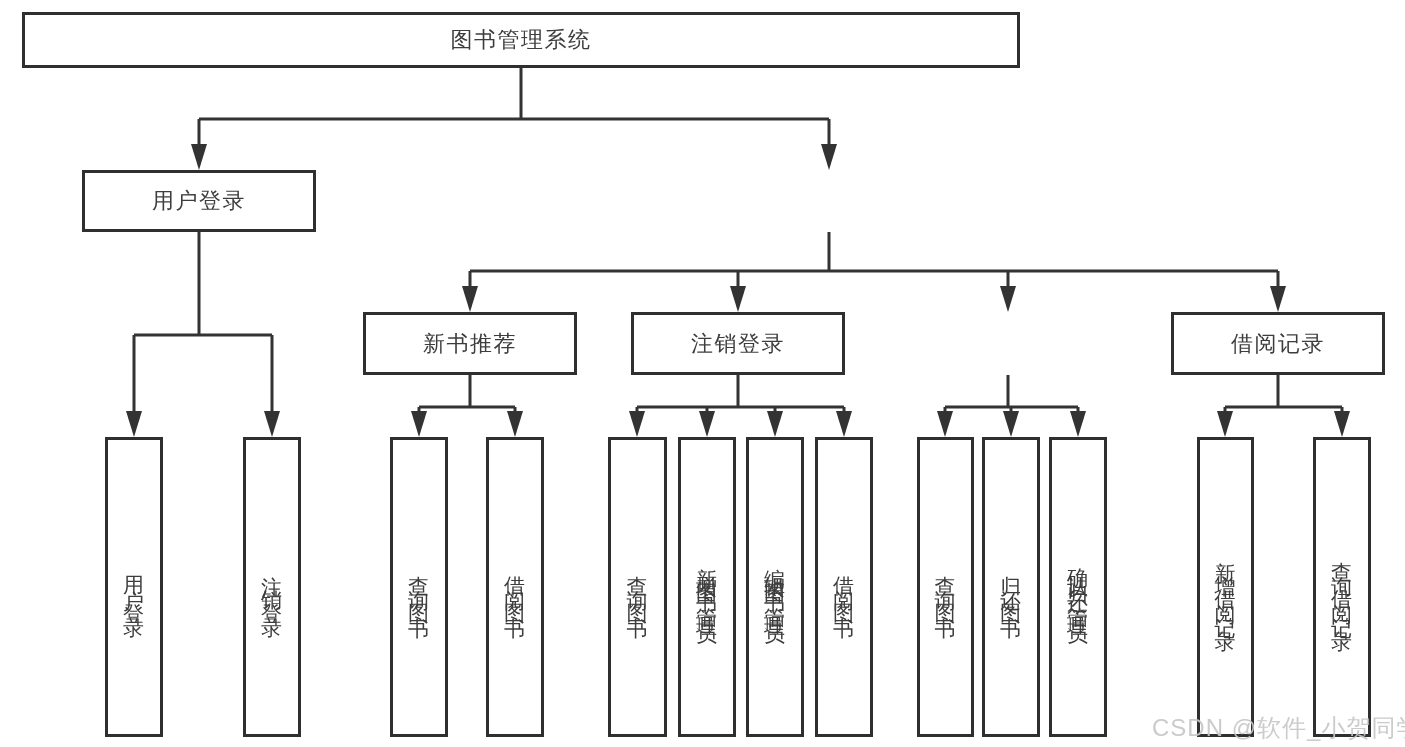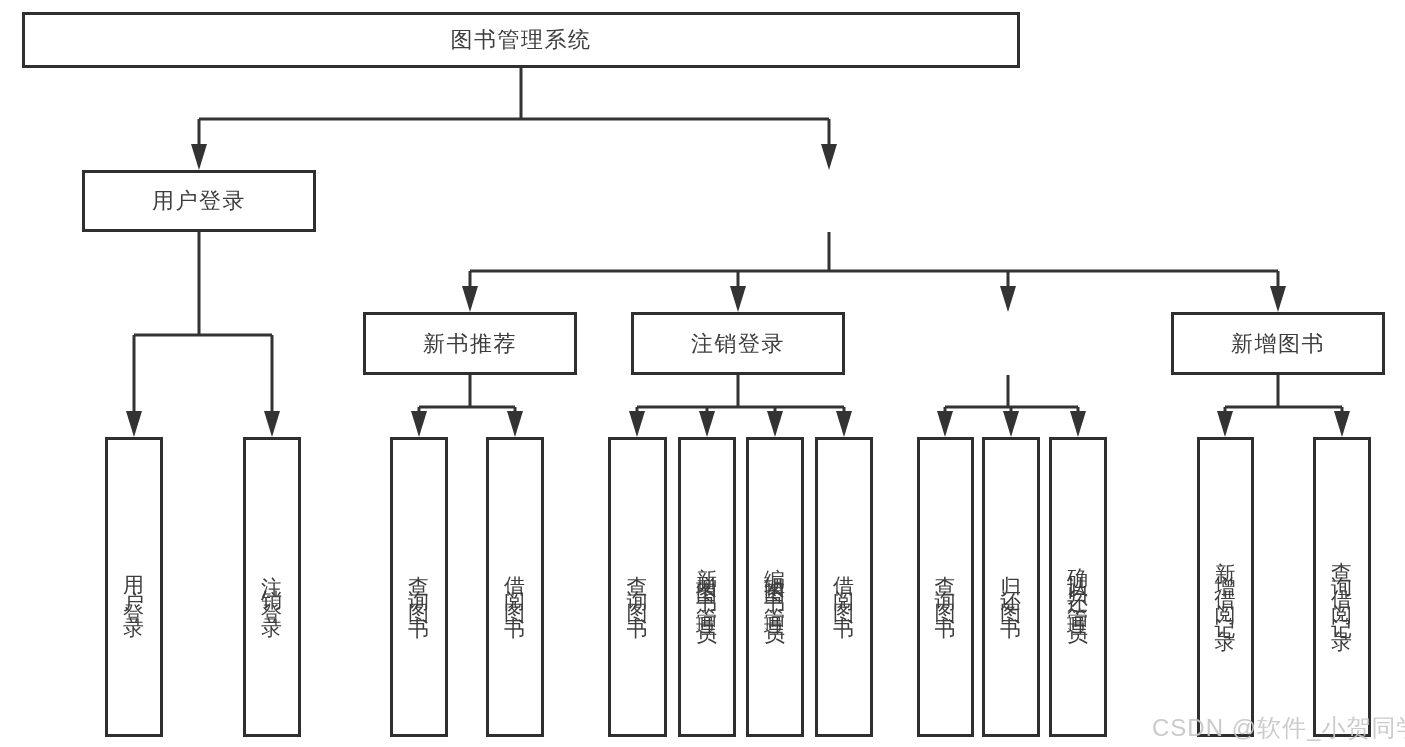--- a/index.html
+++ b/index.html
@@ -99,21 +99,21 @@
     <span>用户登录</span>
   </div>
 
   <div class="node" style="left:363px;top:312px;width:214px;height:63px">
     <span>新书推荐</span>
   </div>
   <div class="node" style="left:631px;top:312px;width:214px;height:63px">
     <span>注销登录</span>
   </div>
   <div class="node" style="left:1171px;top:312px;width:214px;height:63px">
-    <span>新增图书</span>
+    <span>借阅记录</span>
   </div>
 
   <div class="leaf" style="left:105px;top:437px;width:58px;height:300px">
     <span class="vtext">用户登录</span>
   </div>
   <div class="leaf" style="left:243px;top:437px;width:58px;height:300px">
     <span class="vtext">注销登录</span>
   </div>
 
   <div class="leaf" style="left:390px;top:437px;width:58px;height:300px">

